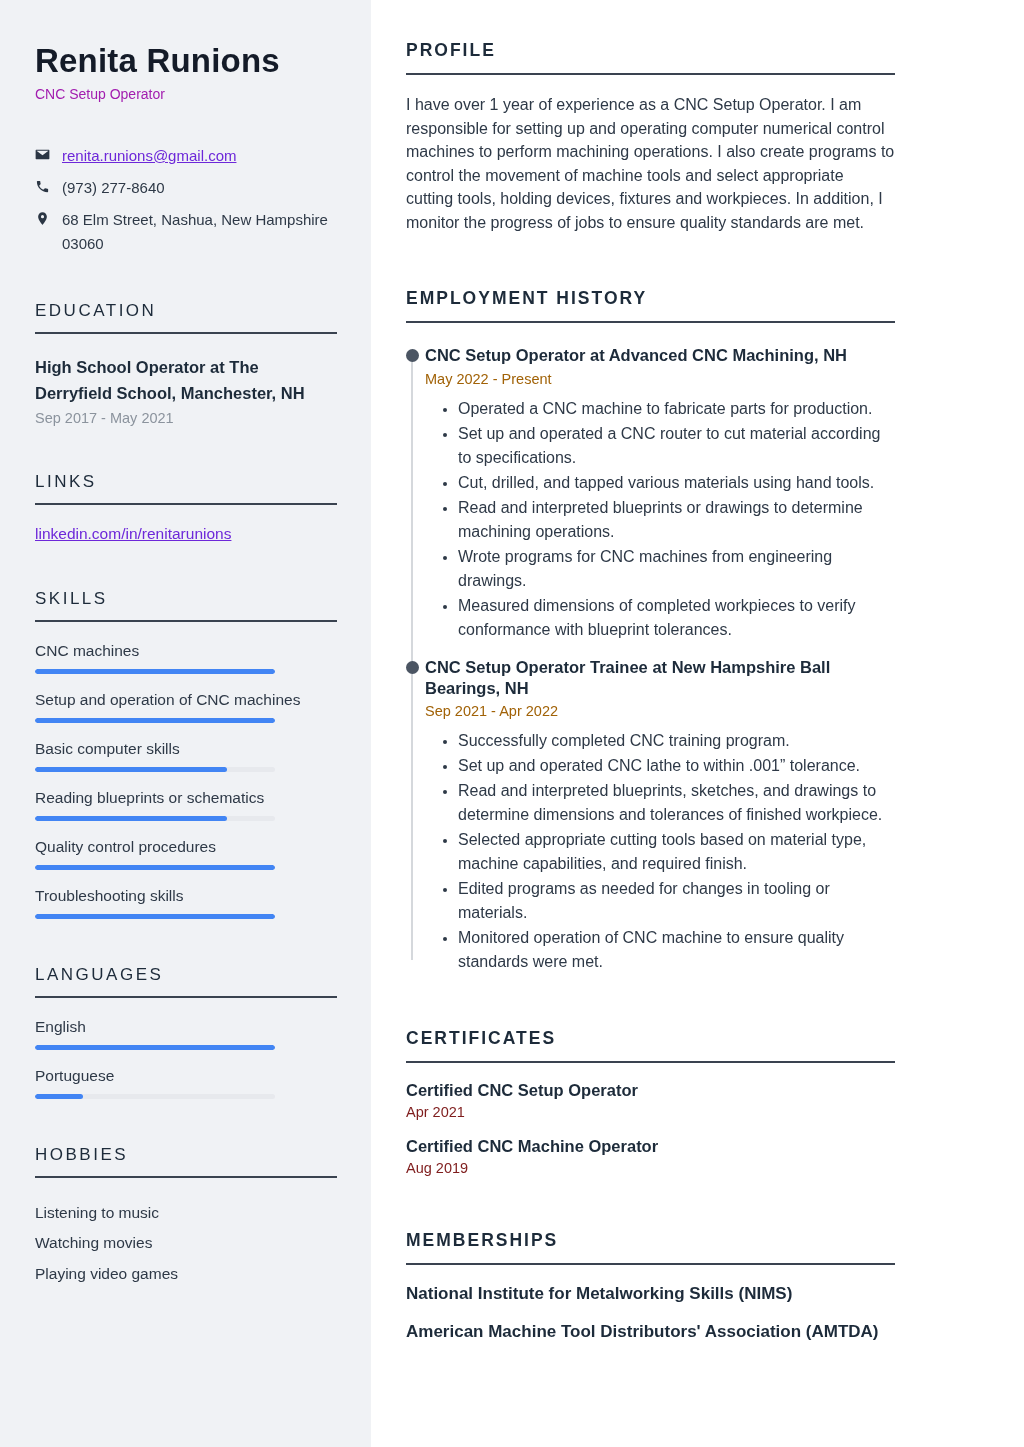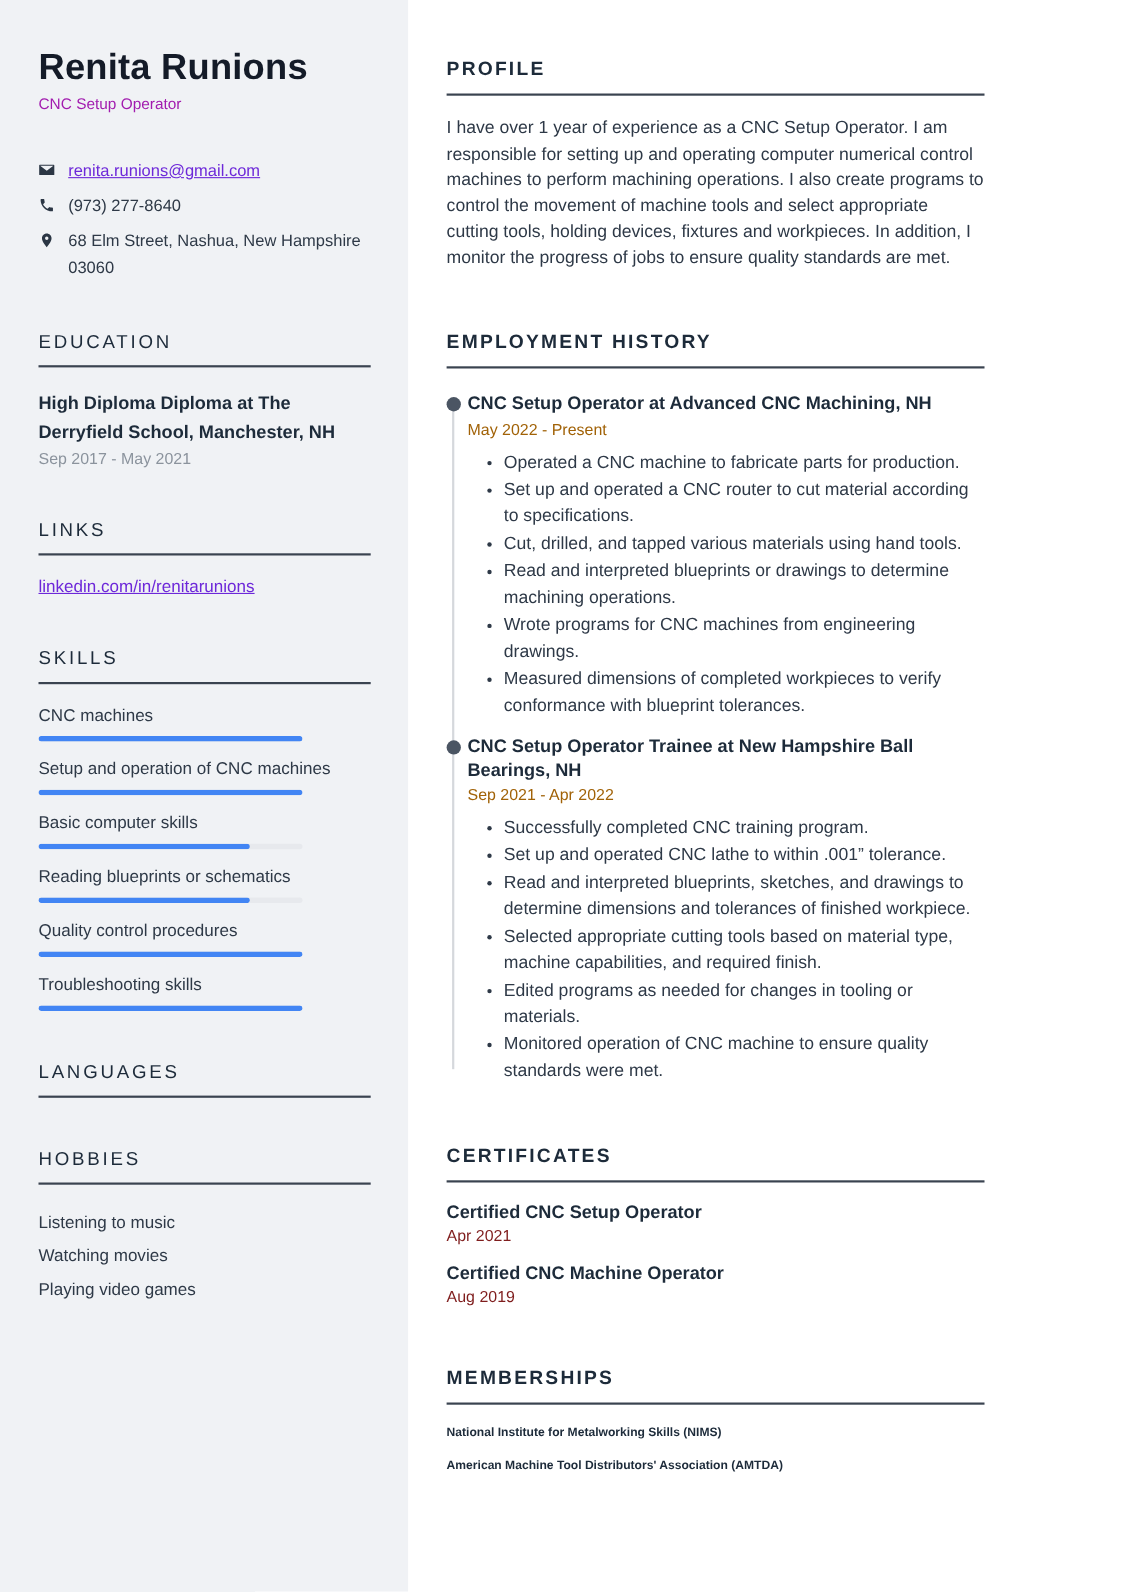--- a/index.html
+++ b/index.html
@@ -41,21 +41,21 @@
 
   .meter-item { margin-bottom:17px; }
   .meter-item .meter-label { font-size:15.5px; color:#2e3947; margin-bottom:9px; }
   .meter-track { width:240px; height:5px; background:#e7e9ed; border-radius:3px; overflow:hidden; }
   .meter-fill { height:5px; background:#4285f4; border-radius:3px; }
 
   .hobby-item { font-size:15.5px; color:#2e3947; line-height:1.95; }
 
   
   .main { flex:1; padding:40px 41px 40px 35px; }
-  .main-section { margin-bottom:54px;margin-top:12px; }
+  .main-section { margin-bottom:54px; }
   .main-heading {
     font-size:17.5px; font-weight:700; letter-spacing:2px; color:#1d2b3a;
     padding-bottom:12px; border-bottom:2px solid #3a4350; margin-bottom:18px;
   }
   .profile-text { font-size:16px; line-height:1.47; color:#2e3947; }
 
   .jobs { position:relative; margin-top:22px; }
   .jobs::before {
     content:""; position:absolute; left:5px; top:10px; bottom:14px;
     width:2px; background:#d5d8dc;
@@ -68,21 +68,21 @@
   .job-title { font-size:16.5px; font-weight:700; color:#1d2b3a; line-height:1.3; }
   .job-date { font-size:14.5px; color:#a16207; margin:4px 0 10px; }
   .job-bullets { list-style:disc; padding-left:33px; }
   .job-bullets li { font-size:16px; line-height:1.5; color:#2e3947; margin-bottom:1px; }
   .job-bullets li::marker { color:#2e3947; font-size:13px; }
 
   .cert-item { margin-bottom:17px; }
   .cert-title { font-size:16.5px; font-weight:700; color:#1d2b3a; }
   .cert-date { font-size:14.5px; color:#7f1d1d; margin-top:4px; }
 
-  .membership-item { font-size:11px; font-weight:700; color:#1d2b3a; margin-bottom:15px; line-height:1.35; }
+  .membership-item { font-size:17px; font-weight:700; color:#1d2b3a; margin-bottom:15px; line-height:1.35; }
 </style>
 </head>
 <body>
 
 <div class="page">
 
   <aside class="sidebar">
 
     <div class="name">Renita Runions</div>
     <div class="person-title">CNC Setup Operator</div>
@@ -109,21 +109,21 @@
           <svg viewBox="0 0 24 24">
               <path d="M12 2C8.13 2 5 5.13 5 9c0 5.25 7 13 7 13s7-7.75 7-13c0-3.87-3.13-7-7-7zm0 9.5A2.5 2.5 0 1 1 12 6.5a2.5 2.5 0 0 1 0 5z"></path>
             </svg>
         </span>
         <span>68 Elm Street, Nashua, New Hampshire 03060</span>
       </div>
     </div>
 
     <section class="side-section">
       <div class="side-heading">EDUCATION</div>
-      <div class="edu-degree">High Diploma Diploma at The Derryfield School, Manchester, NH</div>
+      <div class="edu-degree">High School Operator at The Derryfield School, Manchester, NH</div>
       <div class="edu-date">Sep 2017 - May 2021</div>
     </section>
 
     <section class="side-section">
       <div class="side-heading">LINKS</div>
       <div class="links-list">
 
           <div style="margin-bottom:8px;">
             <a class="link" href="#">linkedin.com/in/renitarunions</a>
           </div>
@@ -173,20 +173,36 @@
             <div class="meter-label">Troubleshooting skills</div>
             <div class="meter-track">
               <div class="meter-fill" style="width: 100%;"></div>
             </div>
           </div>
         </div>
     </section>
 
     <section class="side-section">
       <div class="side-heading">LANGUAGES</div>
+      <div>
+
+          <div class="meter-item">
+            <div class="meter-label">English</div>
+            <div class="meter-track">
+              <div class="meter-fill" style="width: 100%;"></div>
+            </div>
+          </div>
+
+          <div class="meter-item">
+            <div class="meter-label">Portuguese</div>
+            <div class="meter-track">
+              <div class="meter-fill" style="width: 20%;"></div>
+            </div>
+          </div>
+        </div>
     </section>
 
     <section class="side-section">
       <div class="side-heading">HOBBIES</div>
       <div>
 
           <div class="hobby-item">Listening to music</div>
 
           <div class="hobby-item">Watching movies</div>
 

